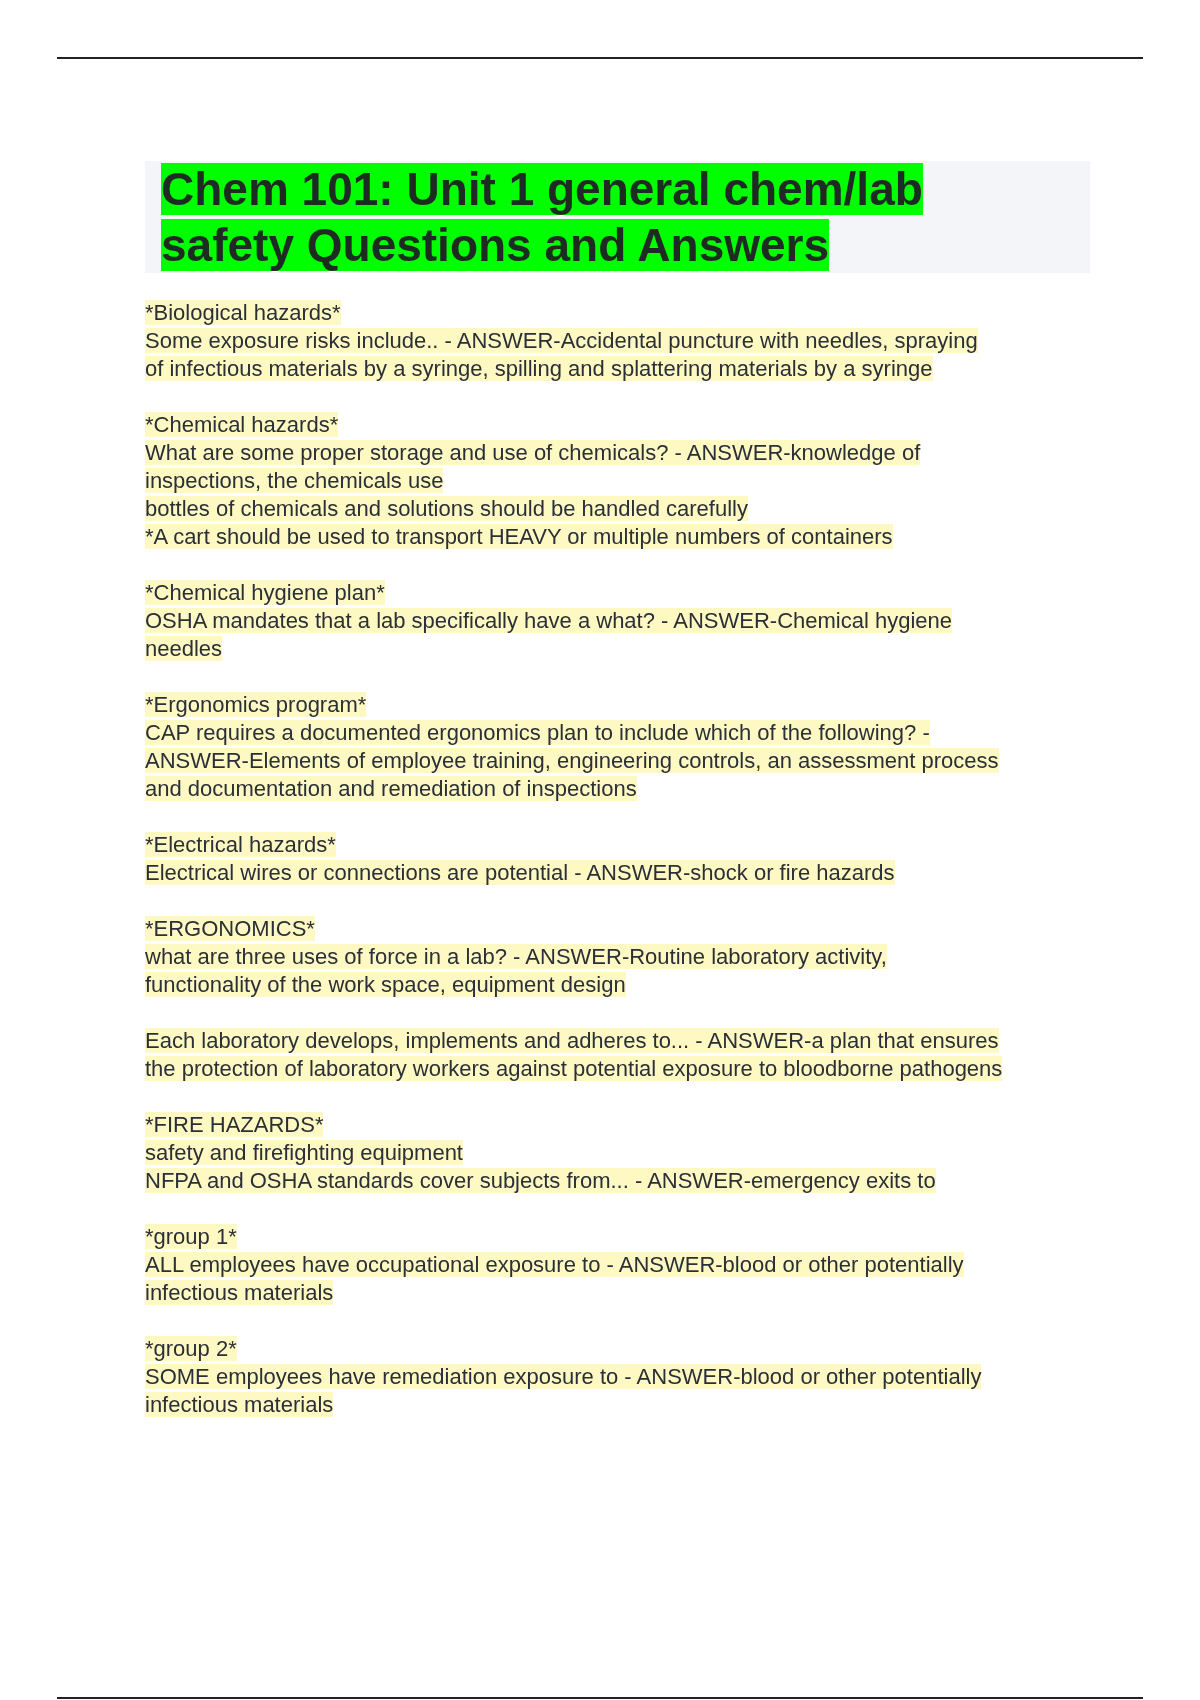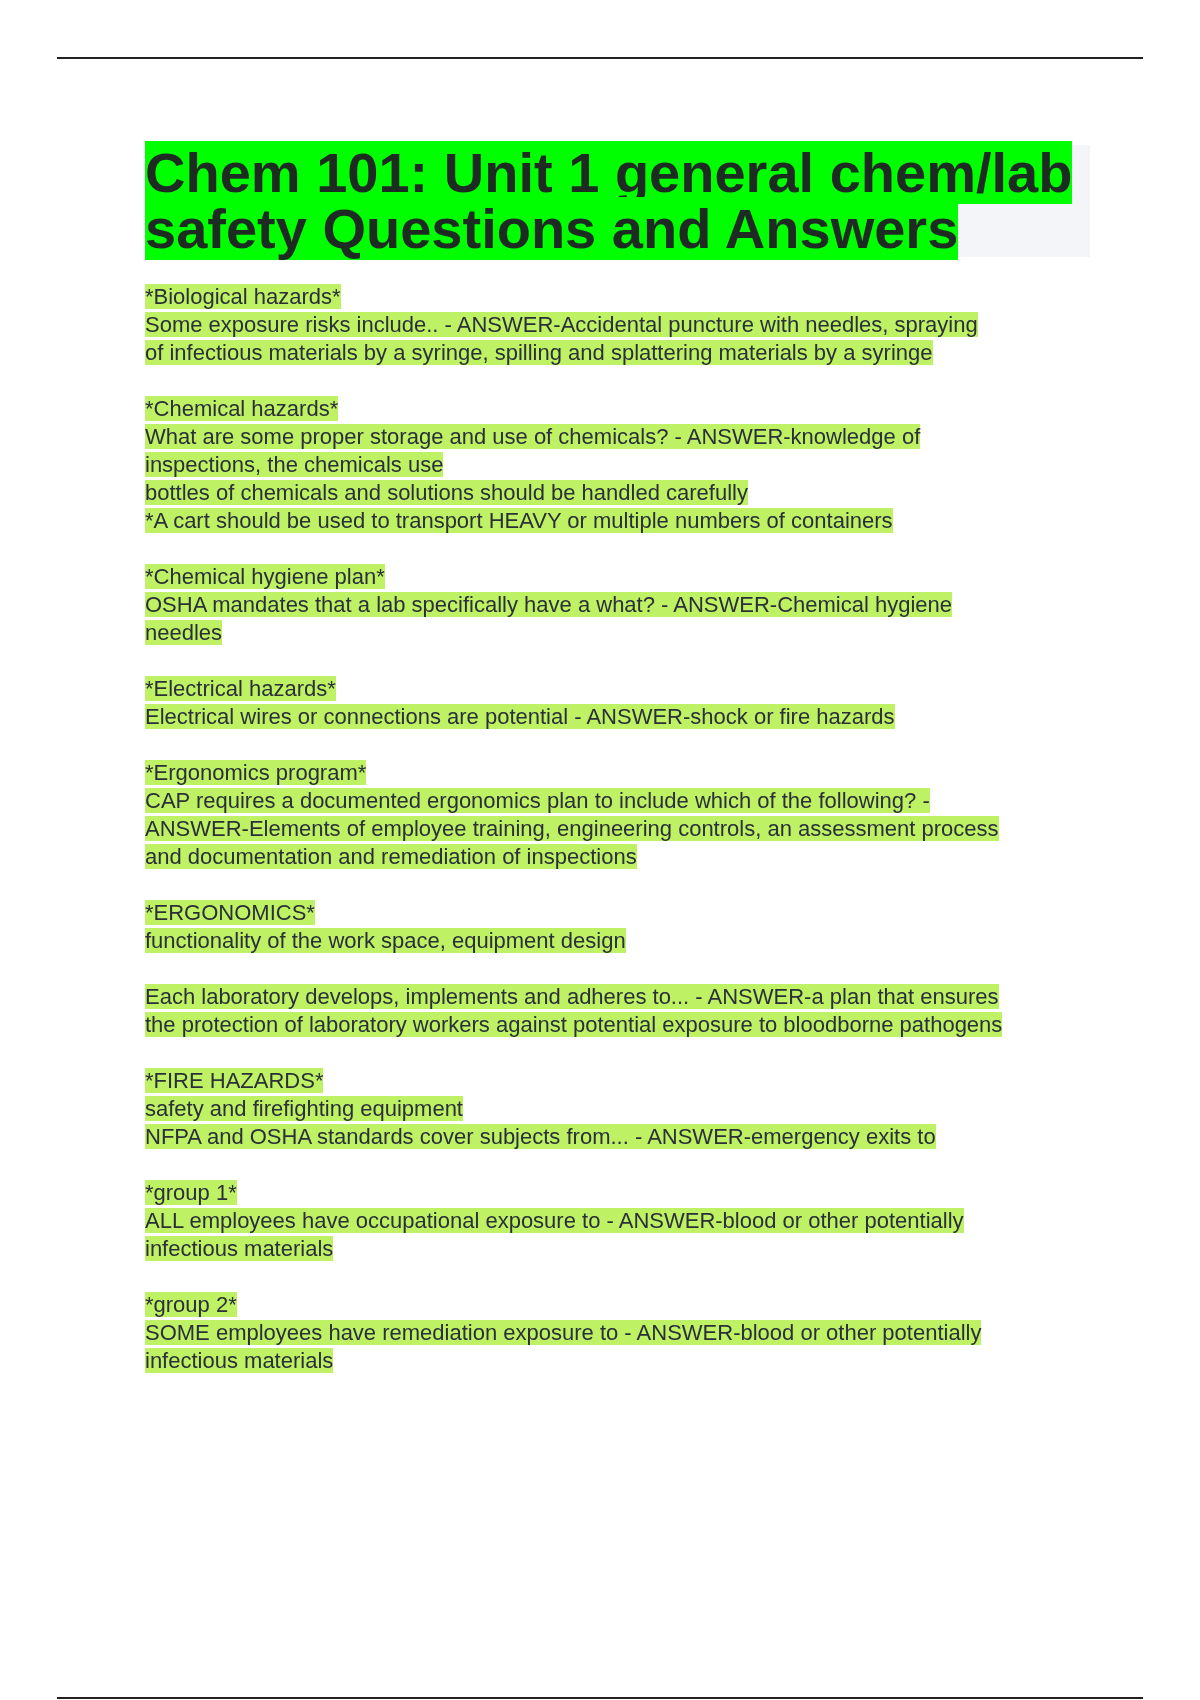--- a/index.html
+++ b/index.html
@@ -3,26 +3,26 @@
 <meta charset="utf-8">
 <style>
   html, body { margin: 0; padding: 0; background: #ffffff; }
   body { width: 1200px; height: 1700px; position: relative; overflow: hidden;
          font-family: "Liberation Sans", sans-serif; color: #2a2f38; }
   .rule { position: absolute; left: 57px; width: 1086px; height: 2px; background: #222; }
   .rule.top { top: 57px; }
   .rule.bottom { top: 1697px; }
   .content { position: absolute; left: 145px; top: 145px; width: 945px; }
   .title-wrap { background: #f4f5f9; padding: 0; margin-bottom: 26px; }
-  .title { font-family: "Liberation Sans", sans-serif; font-weight: bold; font-size: 56px;
-           line-height: 56px; color: #1d2b22; margin: 0; padding: 0; }
+  .title { font-family: "Liberation Sans", sans-serif; font-weight: bold; font-size: 46px;
+           line-height: 56px; color: #1d2b22; margin: 16px; padding: 0; }
   .title span.hl { background: #00ff00; }
   .qa { margin: 0 0 28px 0; font-size: 22px; line-height: 28px; }
   .qa .line { display: block; }
-  .qa .line span { background: #bef264; margin-top: 24px; }
+  .qa .line span { background: #fef9c3; margin-top: 24px; }
 </style>
 </head>
 <body>
 
 <div class="rule top"></div>
 
 <div class="content">
   <div class="title-wrap">
     <h1 class="title">
       <span class="hl">Chem 101: Unit 1 general chem/lab</span><br>
@@ -42,31 +42,32 @@
         <span class="line"><span>inspections, the chemicals use</span></span>
         <span class="line"><span>bottles of chemicals and solutions should be handled carefully</span></span>
         <span class="line"><span>*A cart should be used to transport HEAVY or multiple numbers of containers</span></span>
       </div>
       <div class="qa">
         <span class="line"><span>*Chemical hygiene plan*</span></span>
         <span class="line"><span>OSHA mandates that a lab specifically have a what? - ANSWER-Chemical hygiene</span></span>
         <span class="line"><span>needles</span></span>
       </div>
       <div class="qa">
-        <span class="line"><span>*Electrical hazards*</span></span>
-        <span class="line"><span>Electrical wires or connections are potential - ANSWER-shock or fire hazards</span></span>
-      </div>
-      <div class="qa">
         <span class="line"><span>*Ergonomics program*</span></span>
         <span class="line"><span>CAP requires a documented ergonomics plan to include which of the following? -</span></span>
         <span class="line"><span>ANSWER-Elements of employee training, engineering controls, an assessment process</span></span>
         <span class="line"><span>and documentation and remediation of inspections</span></span>
       </div>
       <div class="qa">
+        <span class="line"><span>*Electrical hazards*</span></span>
+        <span class="line"><span>Electrical wires or connections are potential - ANSWER-shock or fire hazards</span></span>
+      </div>
+      <div class="qa">
         <span class="line"><span>*ERGONOMICS*</span></span>
+        <span class="line"><span>what are three uses of force in a lab? - ANSWER-Routine laboratory activity,</span></span>
         <span class="line"><span>functionality of the work space, equipment design</span></span>
       </div>
       <div class="qa">
         <span class="line"><span>Each laboratory develops, implements and adheres to... - ANSWER-a plan that ensures</span></span>
         <span class="line"><span>the protection of laboratory workers against potential exposure to bloodborne pathogens</span></span>
       </div>
       <div class="qa">
         <span class="line"><span>*FIRE HAZARDS*</span></span>
         <span class="line"><span>safety and firefighting equipment</span></span>
         <span class="line"><span>NFPA and OSHA standards cover subjects from... - ANSWER-emergency exits to</span></span>

